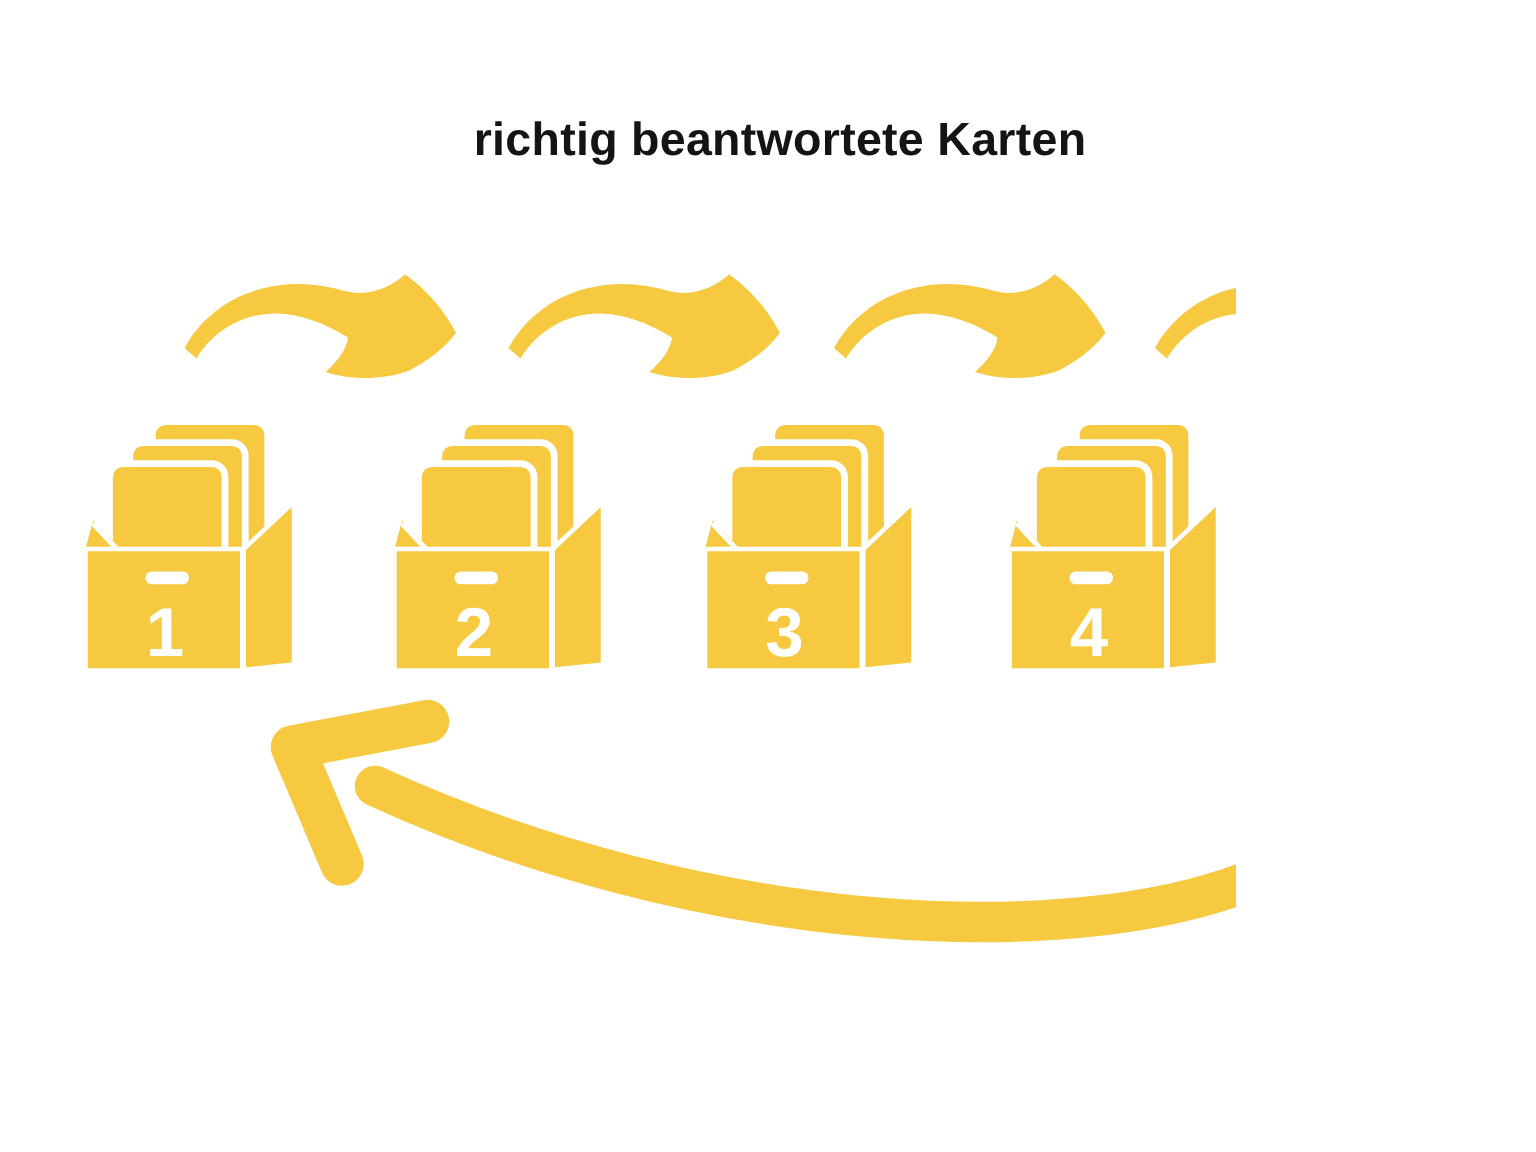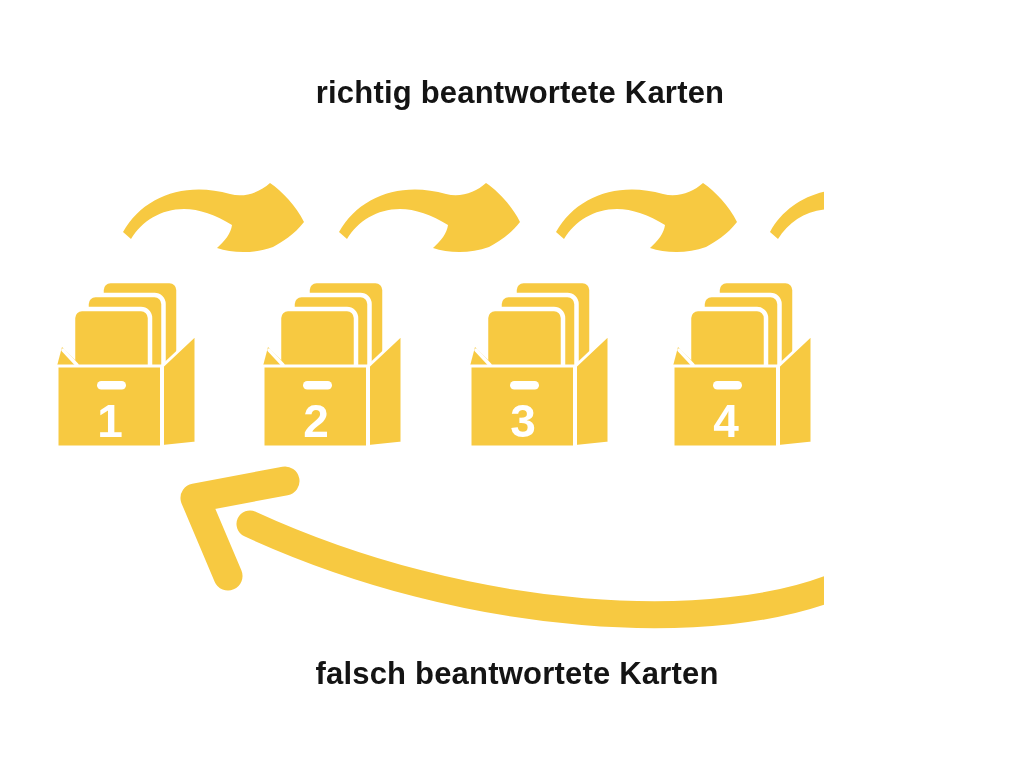--- a/index.html
+++ b/index.html
@@ -105,15 +105,14 @@
   <svg class="box b5" viewBox="0 0 140 172">
     <use href="#boxart"></use>
     <text class="box-number" x="53" y="157" text-anchor="middle">5</text>
   </svg>
 
   <svg class="return-arrow" viewBox="0 0 730 170">
     <path class="ystroke" d="M683,118 C560,172 310,160 90,59" fill="none" stroke-width="27" stroke-linecap="round"></path>
     <path class="ystroke" d="M125,16 L35,33 L68,111" fill="none" stroke-width="29" stroke-linecap="round" stroke-linejoin="round"></path>
   </svg>
 
-  <div class="flow-label bottom">falsch beantwortete Karten</div>
 
 </div>
 
 </body></html>

